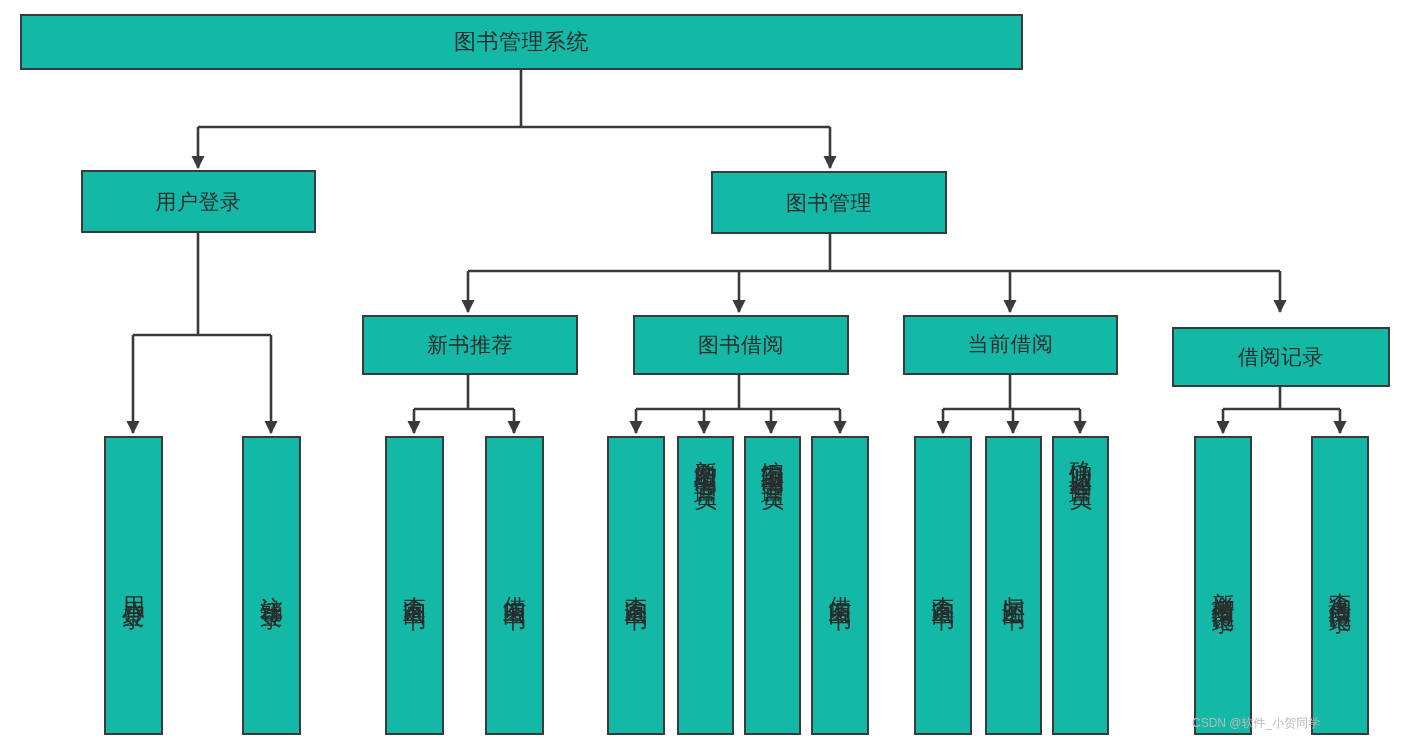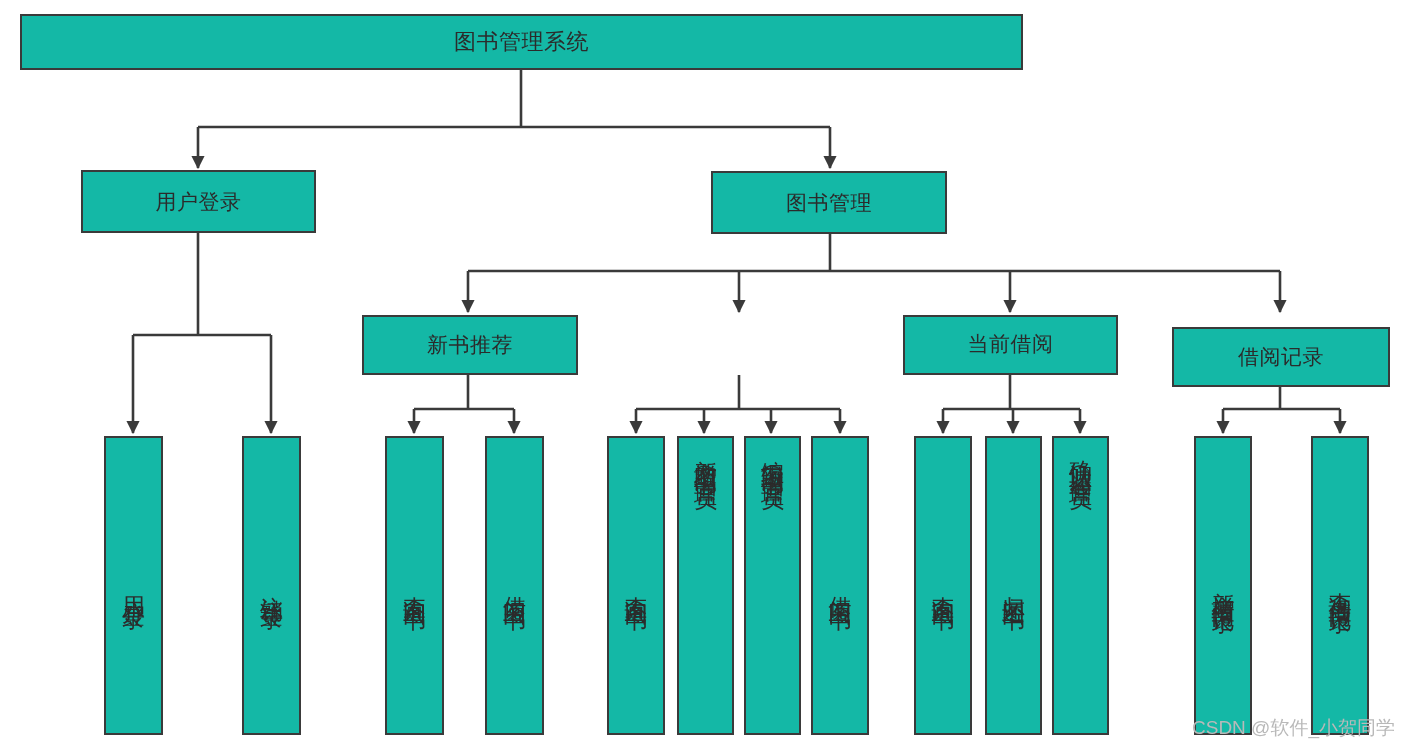--- a/index.html
+++ b/index.html
@@ -68,21 +68,21 @@
   .node.leaf.centered {
     align-items: center;
   }
   .node.leaf.topaligned .label {
     margin-top: 4px;
   }
   #watermark {
     position: absolute;
     left: 1192px;
     top: 715px;
-    font-size: 19px;
+    font-size: 12px;
     color: #b9b9b9;
     white-space: nowrap;
     z-index: 5;
     font-family: "Liberation Sans", "DejaVu Sans", sans-serif;
   }
 </style>
 </head>
 <body>
 
 <div id="canvas">
@@ -146,20 +146,23 @@
   </div>
 
   <div class="node horiz" style="left:711px; top:171px; width:236px; height:63px;">
     <span class="label">图书管理</span>
   </div>
 
   <div class="node horiz" style="left:362px; top:315px; width:216px; height:60px;">
     <span class="label">新书推荐</span>
   </div>
 
+  <div class="node horiz" style="left:633px; top:315px; width:216px; height:60px;">
+    <span class="label">图书借阅</span>
+  </div>
 
   <div class="node horiz" style="left:903px; top:315px; width:215px; height:60px;font-family:Liberation Serif, serif;">
     <span class="label">当前借阅</span>
   </div>
 
   <div class="node horiz" style="left:1172px; top:315px; width:218px; height:60px;margin-top:12px;">
     <span class="label">借阅记录</span>
   </div>
 
   <div class="node leaf centered" style="left:104px; top:436px; width:59px; height:299px;">

